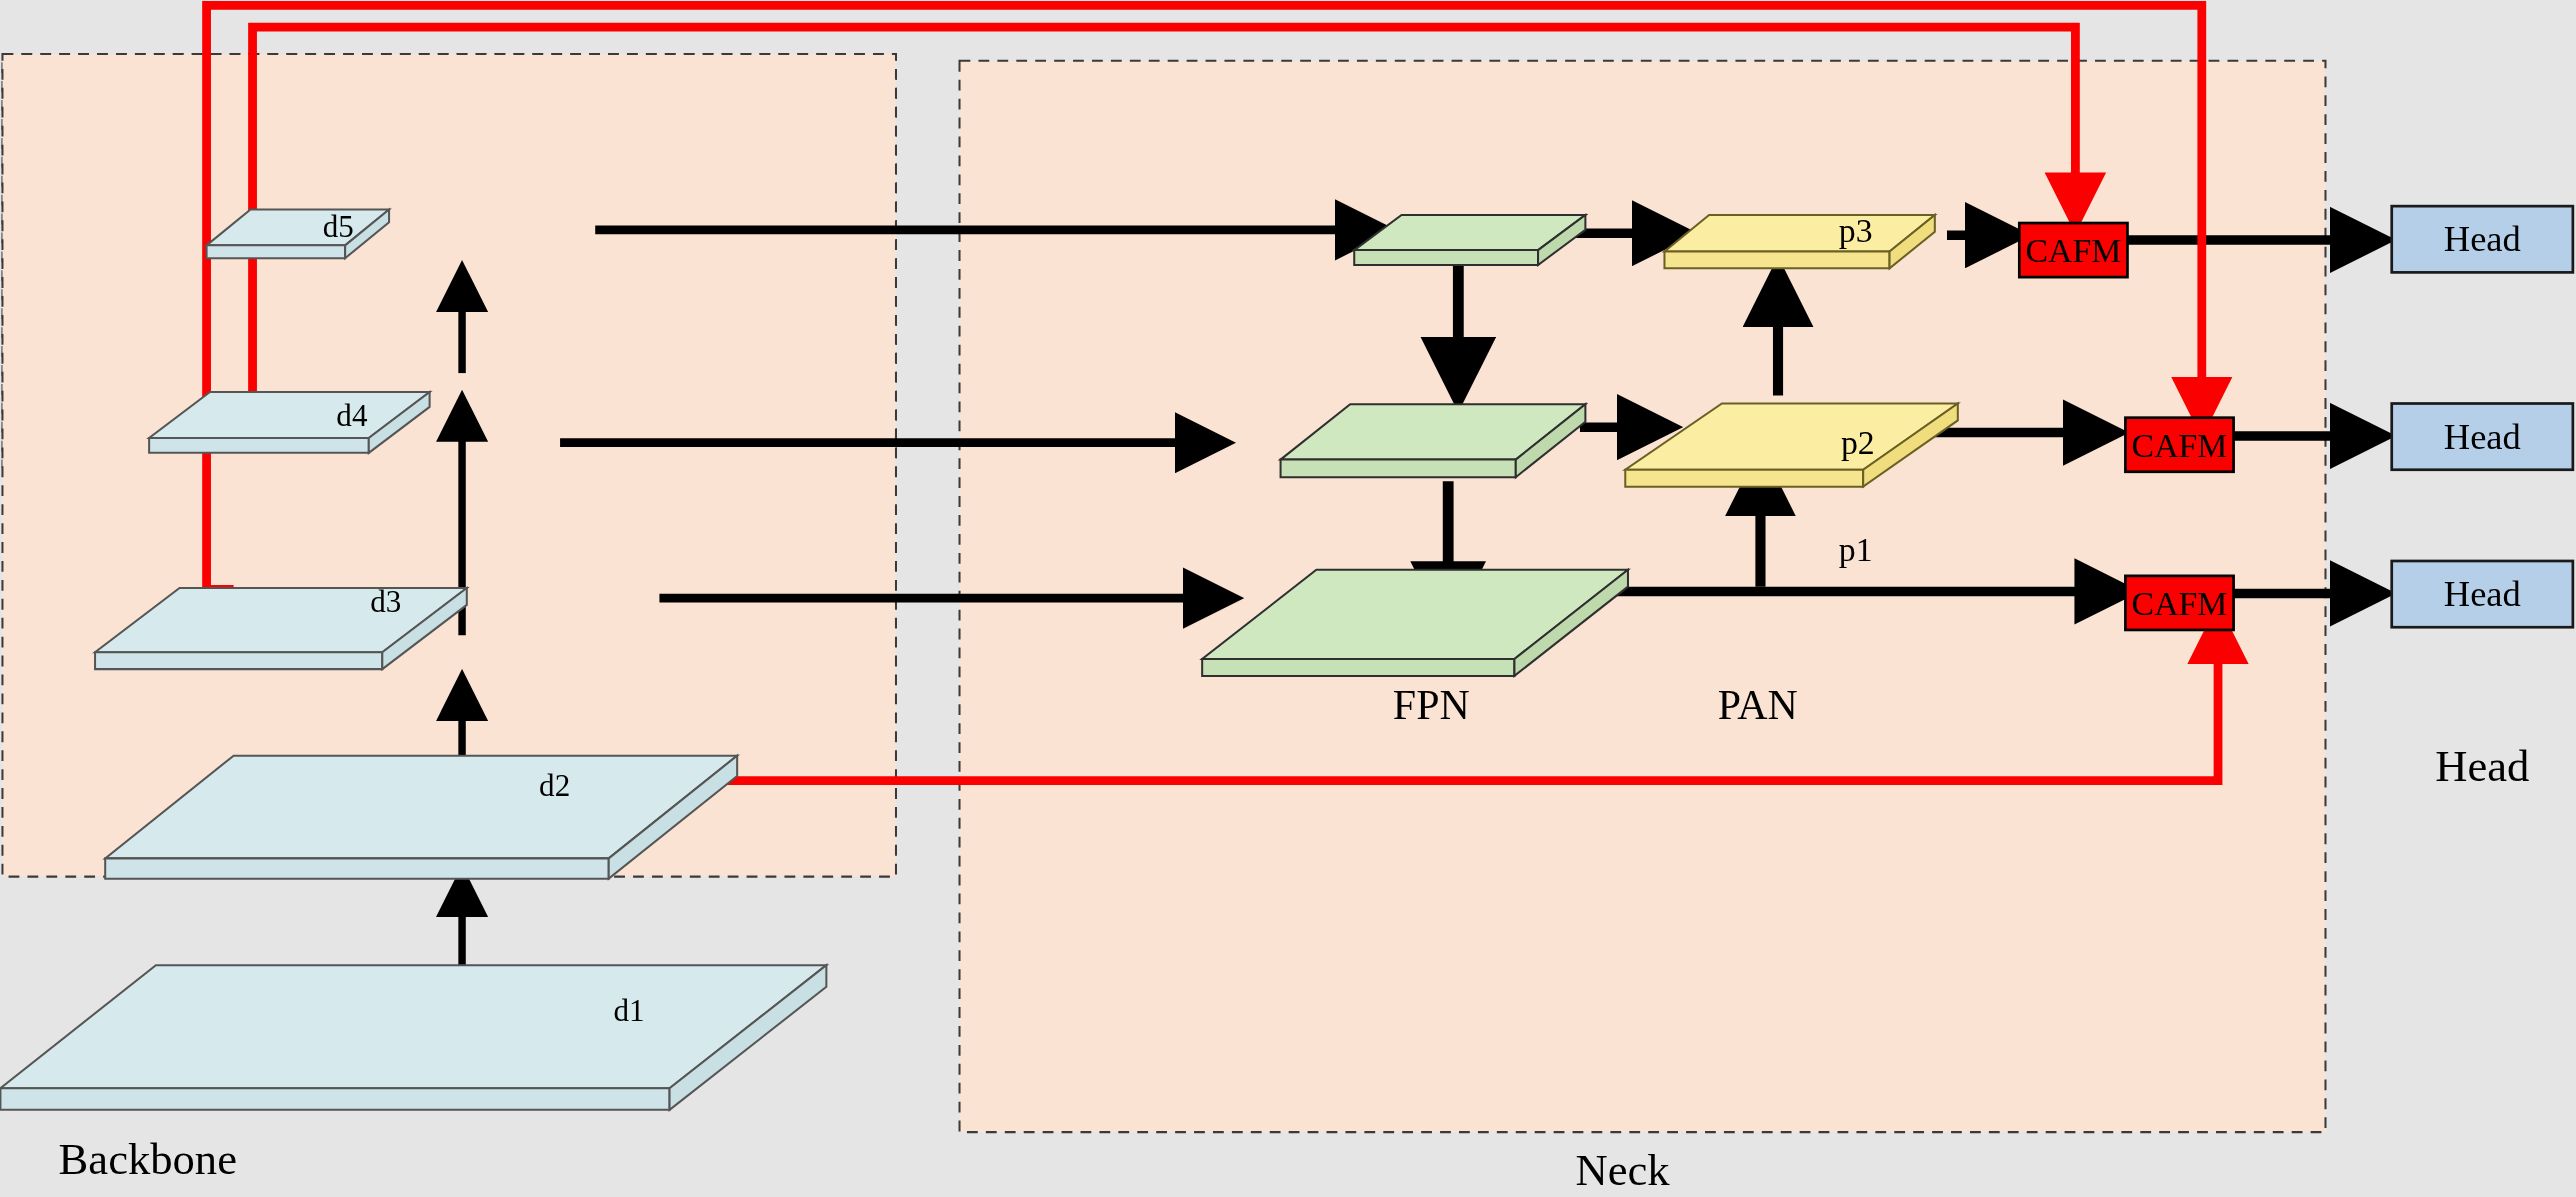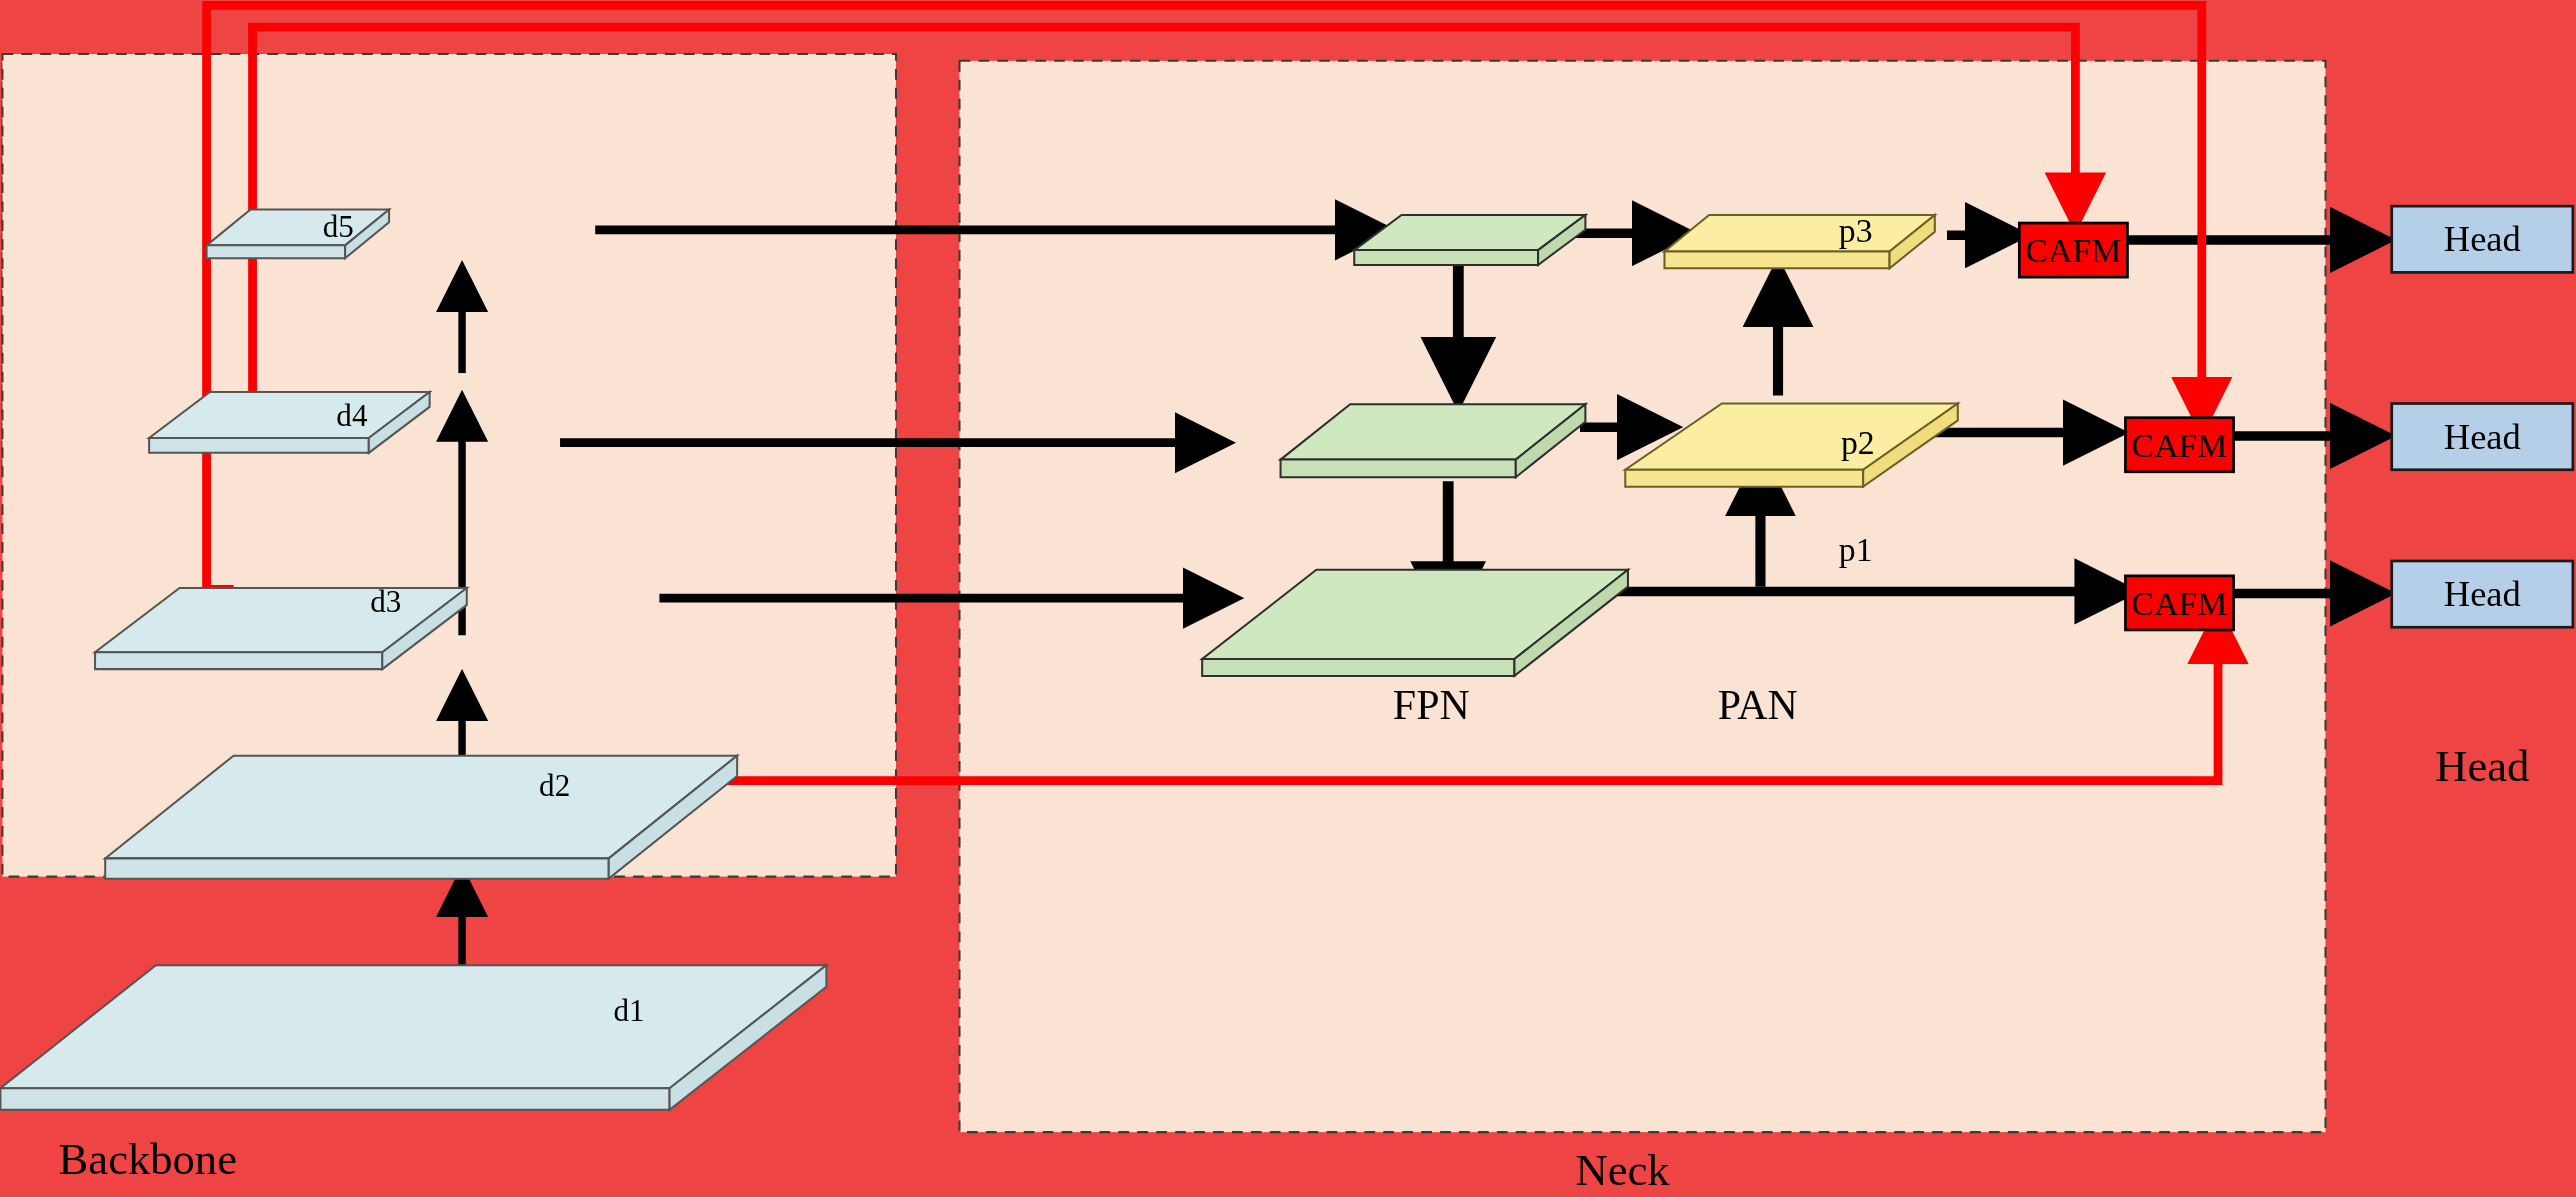--- a/index.html
+++ b/index.html
@@ -1,18 +1,18 @@
 <!DOCTYPE html>
 <html style="font-size:10.8px"><head>
 <meta charset="utf-8">
 <style>
   html,body{margin:0;padding:0;background:#ffffff;}
   body{width:2576px;height:1197px;overflow:hidden;
        font-family:"Liberation Serif","DejaVu Serif",serif;}
-  #stage{position:relative;width:2576px;height:1197px;background:#ef4444;text-decoration:underline;}
+  #stage{position:relative;width:2576px;height:1197px;background:#e5e5e5;text-decoration:underline;}
   svg{position:absolute;left:0;top:0;}
   .lbl{font-family:"Liberation Serif","DejaVu Serif",serif;fill:#000;}
 </style>
 </head>
 <body>
 
 <div id="stage">
 
 <svg width="2576" height="1197" viewBox="0 0 3810 1771">
 

